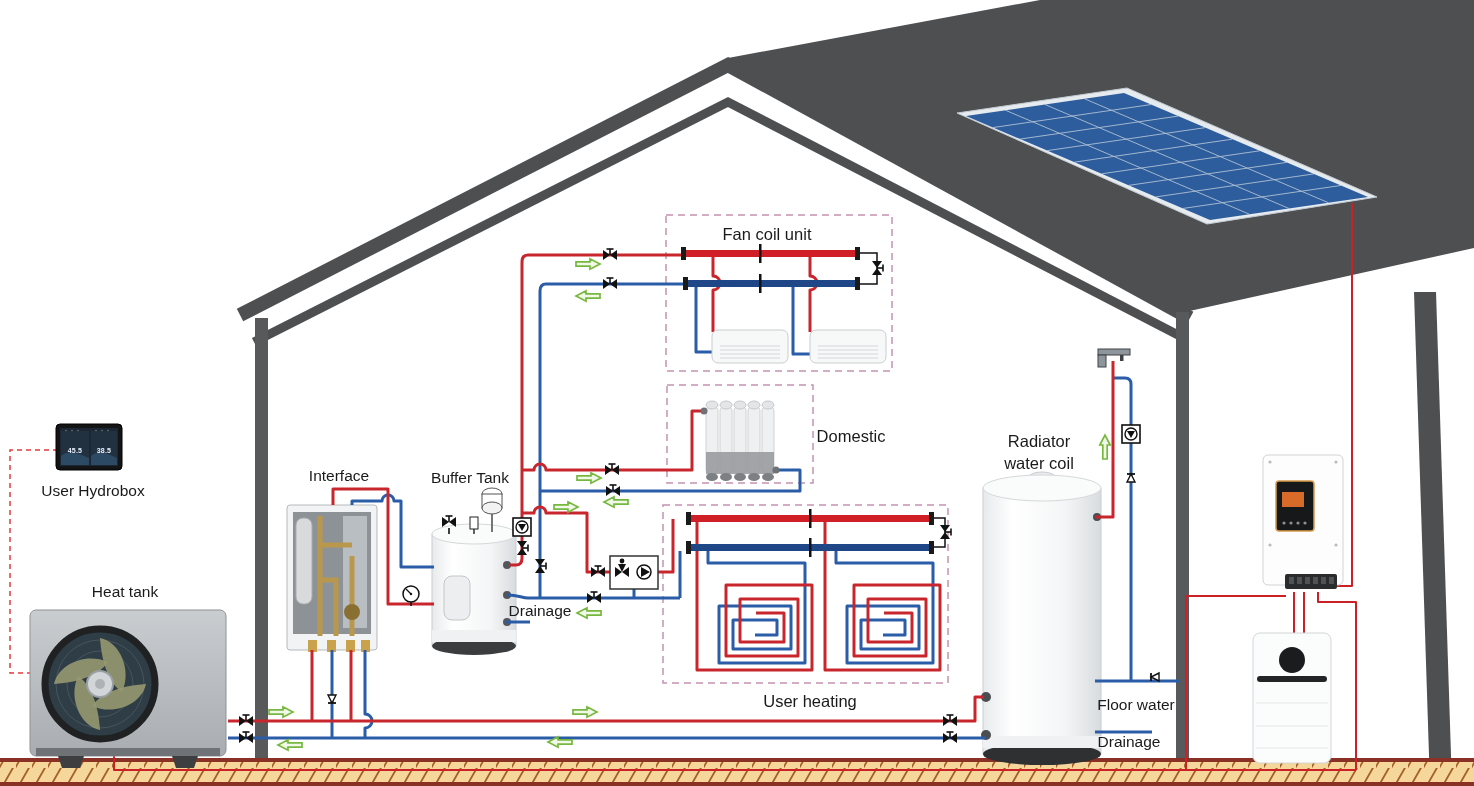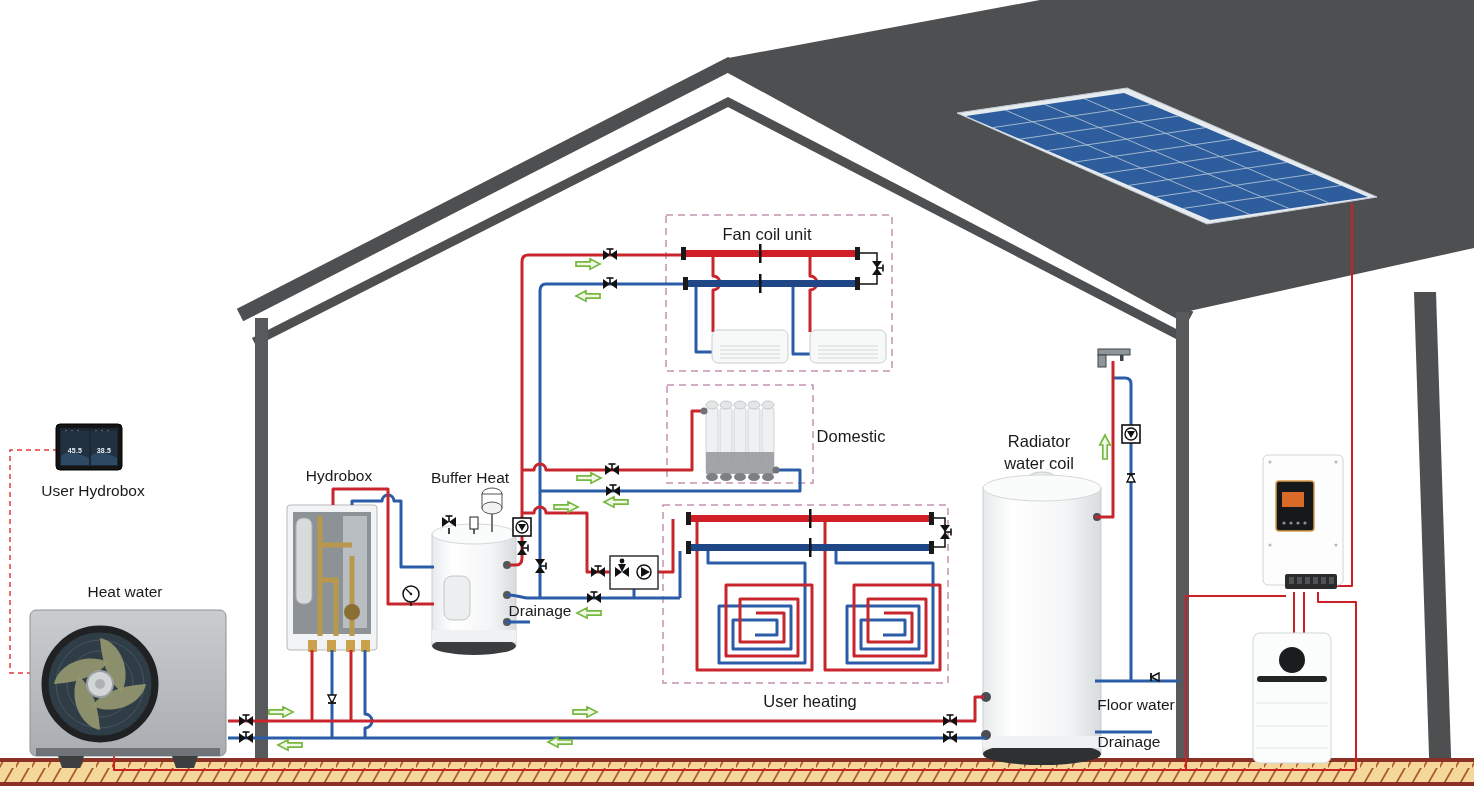--- a/index.html
+++ b/index.html
@@ -389,23 +389,23 @@
     <use href="#arw" transform="translate(588,296) rotate(180)"></use>
     <use href="#arw" transform="translate(616,502) rotate(180)"></use>
     <use href="#arw" transform="translate(589,613) rotate(180)"></use>
     <use href="#arw" transform="translate(290,745) rotate(180)"></use>
     <use href="#arw" transform="translate(560,742) rotate(180)"></use>
     <use href="#arw" transform="translate(1105,447) rotate(-90)"></use>
   </g>
 </svg>
 
 <div class="lbl" style="left:93px;top:491px">User Hydrobox</div>
-<div class="lbl" style="left:125px;top:592px">Heat water</div>
-<div class="lbl" style="left:339px;top:476px">Hydrobox</div>
-<div class="lbl" style="left:470px;top:478px">Buffer Heat</div>
+<div class="lbl" style="left:125px;top:592px">Heat tank</div>
+<div class="lbl" style="left:339px;top:476px">Interface</div>
+<div class="lbl" style="left:470px;top:478px">Buffer Tank</div>
 <div class="lbl" style="left:540px;top:611px">Drainage</div>
 <div class="lbl big" style="left:767px;top:234px">Fan coil unit</div>
 <div class="lbl big" style="left:851px;top:436px">Domestic</div>
 <div class="lbl big" style="left:810px;top:701px">User heating</div>
 <div class="lbl big" style="left:1039px;top:441px">Radiator</div>
 <div class="lbl big" style="left:1039px;top:463px">water coil</div>
 <div class="lbl" style="left:1136px;top:705px">Floor water</div>
 <div class="lbl" style="left:1129px;top:742px">Drainage</div>
 <div class="lbl tiny" style="left:75px;top:450px">45.5</div>
 <div class="lbl tiny" style="left:104px;top:450px">38.5</div>

